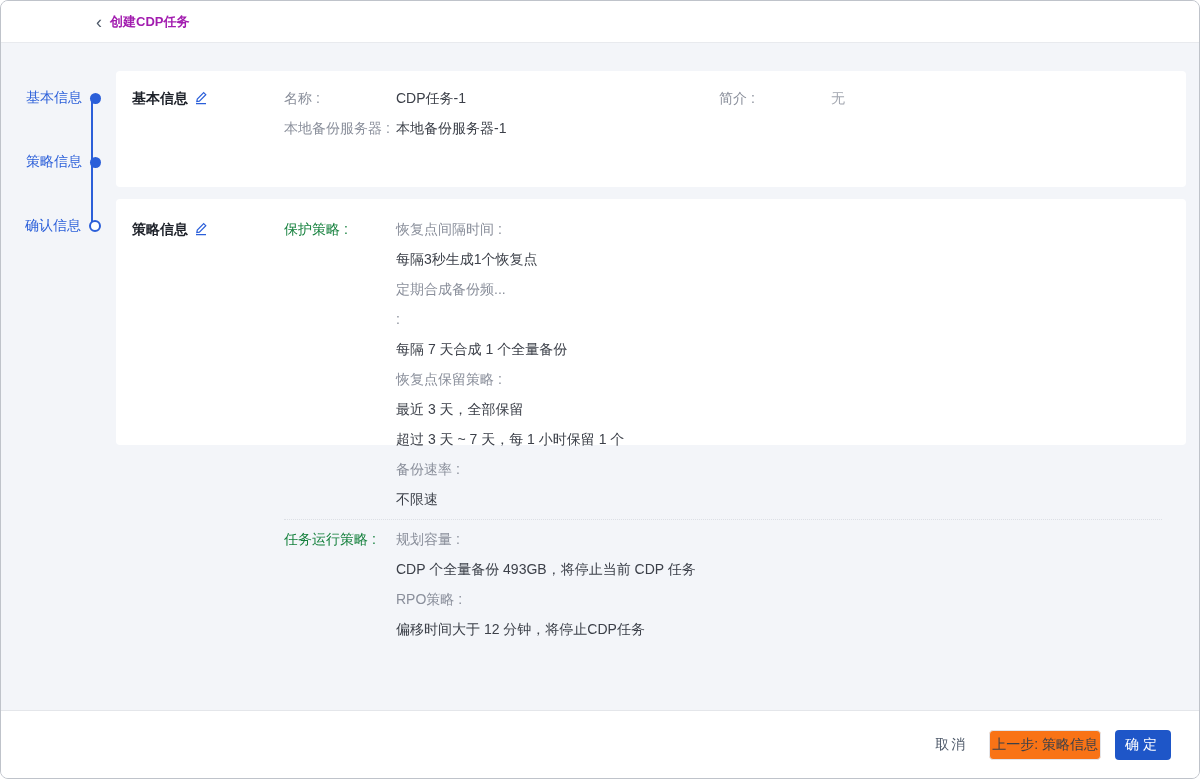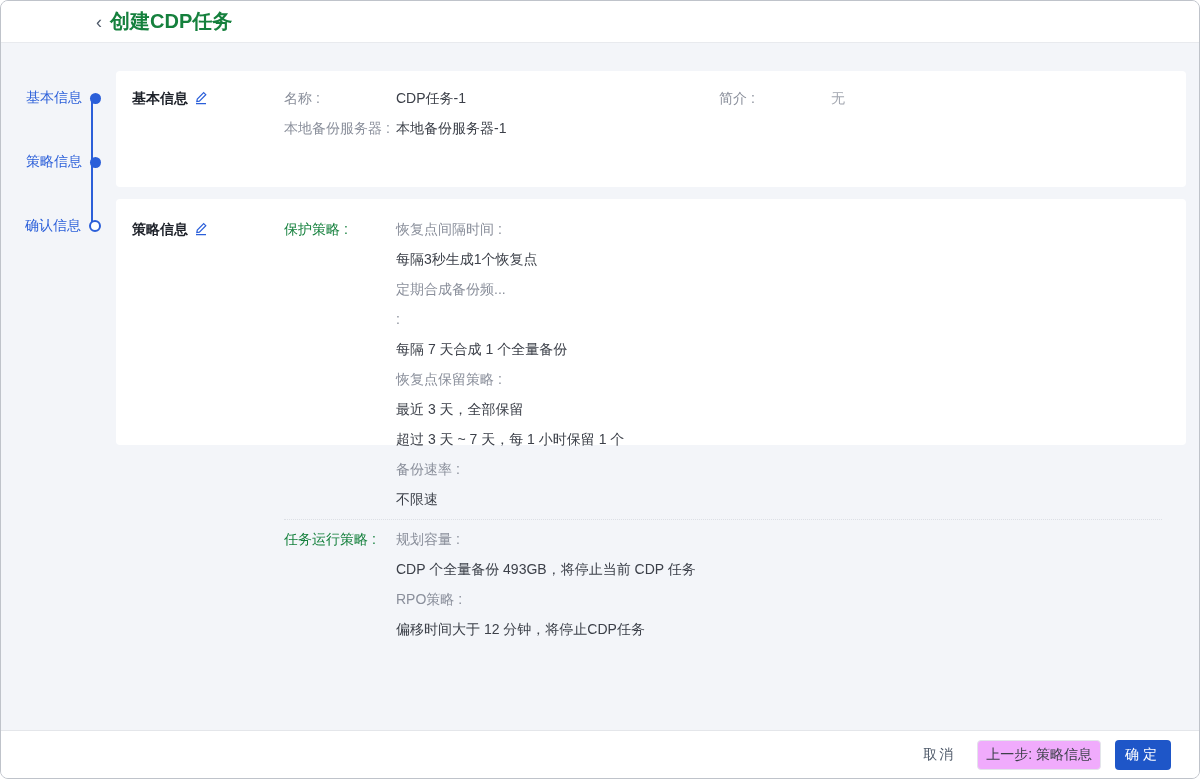--- a/index.html
+++ b/index.html
@@ -24,21 +24,21 @@
     height: 42px;
     background: #fff;
     border-bottom: 1px solid #e8eaee;
     display: flex; align-items: center;
     padding-left: 95px;
   }
   .back-icon {
     font-size: 18px; color:#4e5969; cursor:pointer;
     margin-right: 8px; line-height: 1;
   }
-  .page-title { font-size: 20px; font-weight: 700; color:#15803d; }
+  .page-title { font-size: 13px; font-weight: 700; color:#a21caf; }
 
   
   .main { position:absolute; top:43px; left:0; right:0; bottom:54px; }
 
   
   .steps { position:absolute; left:0; top:0; width:115px; height:100%; }
   .step { position:absolute; left:0; width:100px; height:18px;
           display:flex; align-items:center; justify-content:flex-end; }
   .step-label { color: var(--accent,#2b5fd9); font-size:14px; cursor:pointer; }
   .step-dot { width:11px; height:11px; border-radius:50%; margin-left:8px; flex:0 0 auto; }
@@ -72,30 +72,30 @@
   .group { display:flex; }
   .group-lbl { width:112px; flex:0 0 auto; color:#15803d; line-height:30px; }
   .subrows { flex:1; }
   .subrow { display:flex; line-height:30px;flex-direction:column; }
   .sublbl { width:115px; flex:0 0 auto; color:#8a8f9b; }
   .subval { color:#3c4049; }
   .divider { border-top:1px dotted #dcdfe5; margin:5px 0 4px 0; }
 
   
   .footer {
-    position:absolute; left:0; right:0; bottom:0; height:48px;
+    position:absolute; left:0; right:0; bottom:0; height:68px;
     background:#fff; border-top:1px solid #e4e6ea;
     display:flex; align-items:center; justify-content:flex-end;
     padding-right:28px;
   }
   .btn { height:30px; border-radius:4px; font-size:14px; cursor:pointer;
          font-family:inherit; border:none; }
   .btn-text { background:transparent; color:#4e5969; letter-spacing:2px; padding:0 4px; }
-  .btn-prev { background:#f0abfc; border:1px solid #e3e5ea; color:#3c4049;
-              padding:0 8px; margin-left:18px; }
+  .btn-prev { background:#f97316; border:1px solid #e3e5ea; color:#3c4049;
+              padding:0 2px; margin-left:18px; }
   .btn-primary { background: var(--primary-button,#1e56c8); color:#fff;
                  padding:0 10px; letter-spacing:4px; margin-left:14px; }
 </style>
 </head>
 <body>
 
 <div class="page">
 
   <div class="header">
     <span class="back-icon">‹</span>

